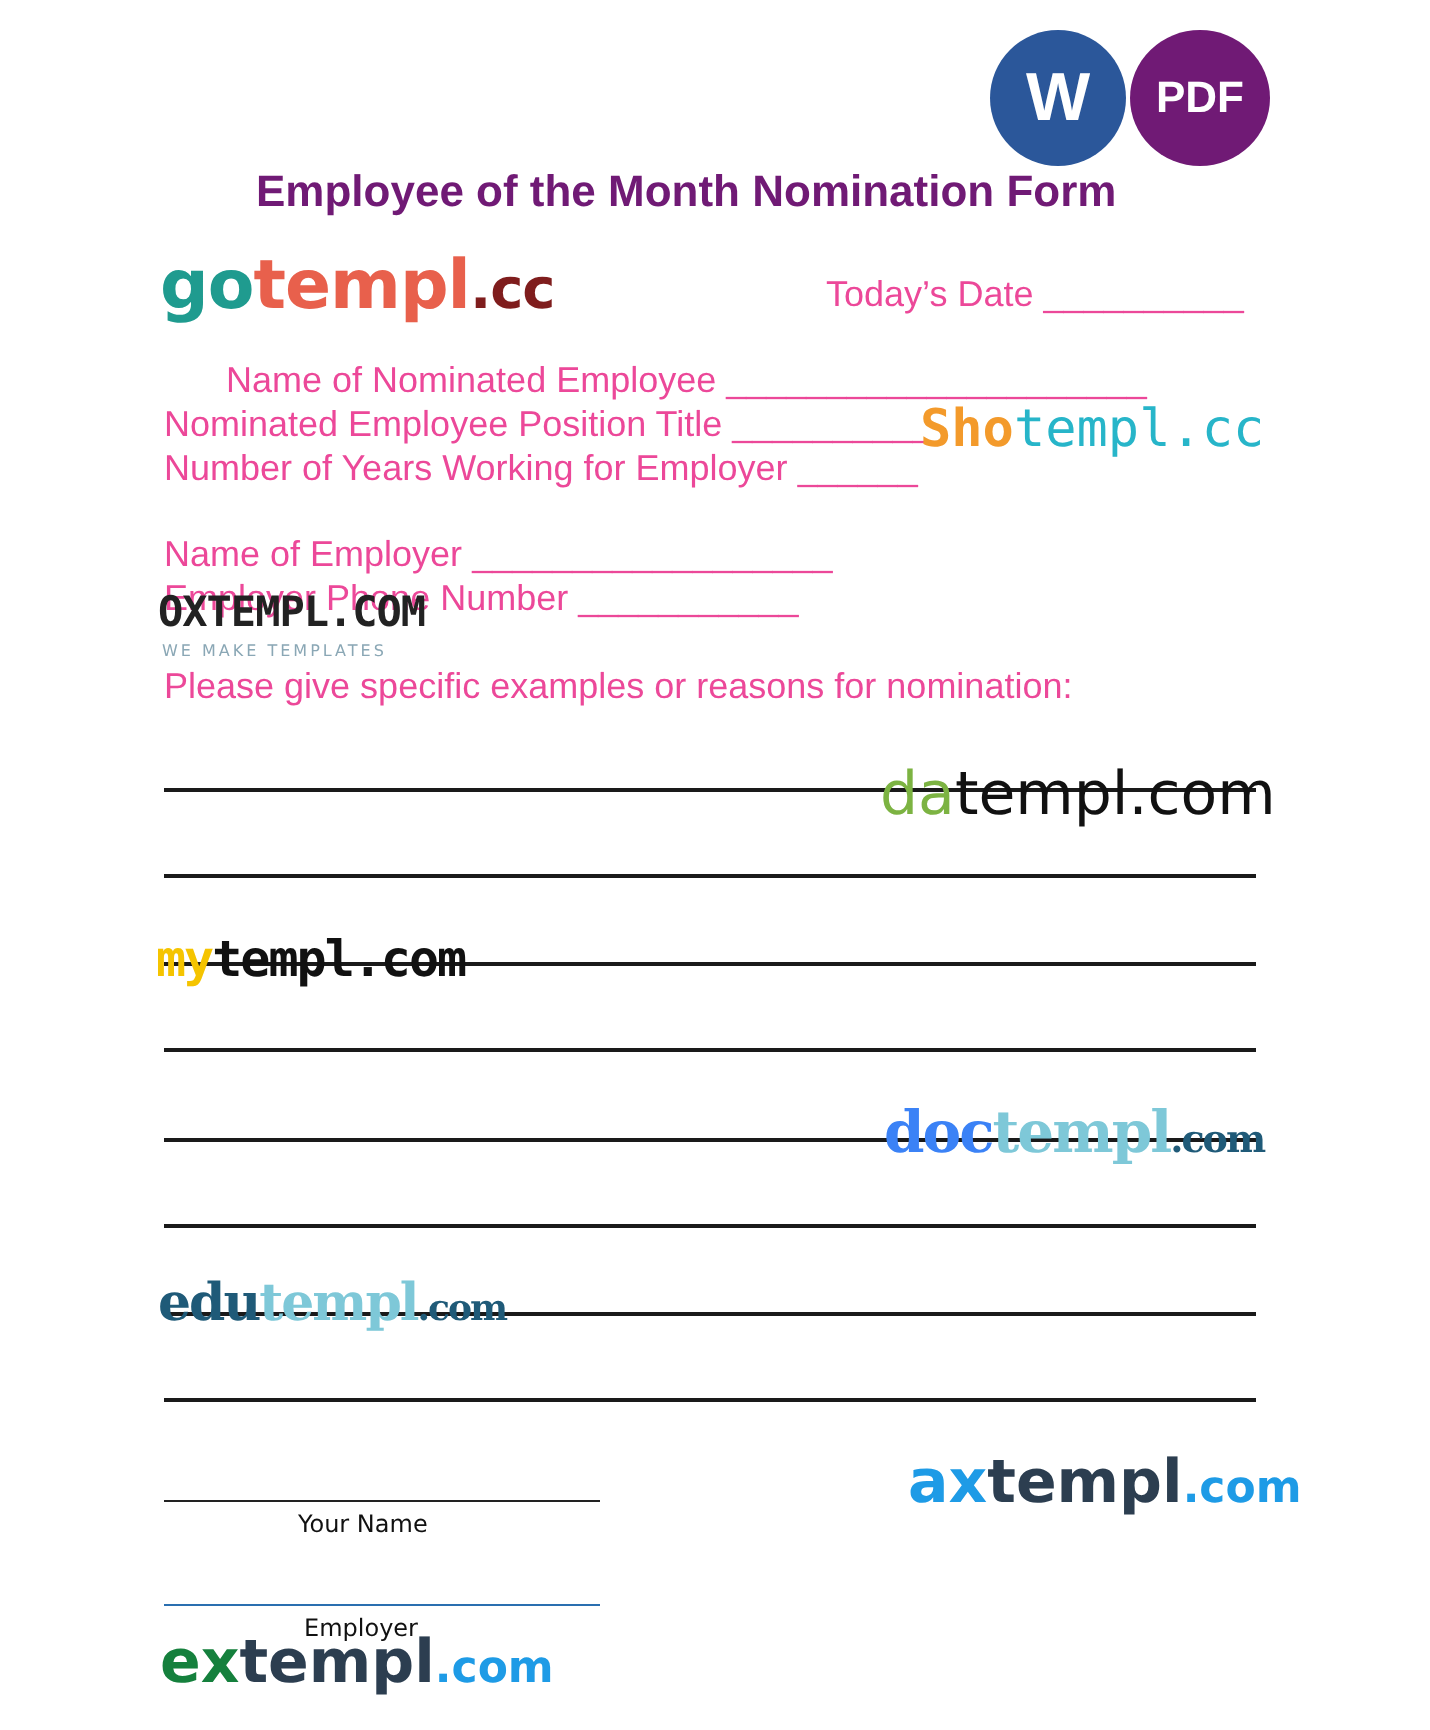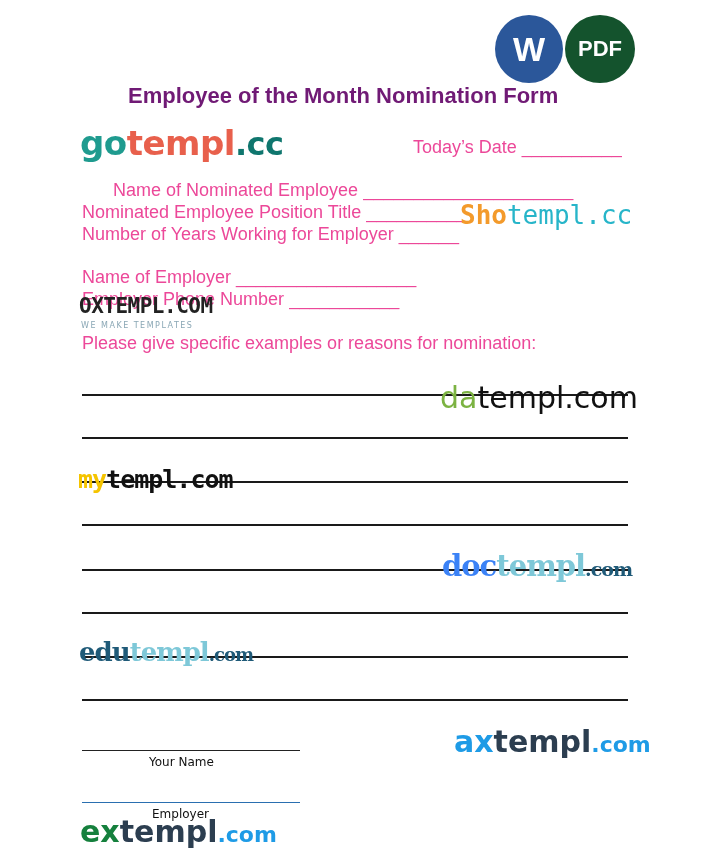--- a/index.html
+++ b/index.html
@@ -11,28 +11,28 @@
   .rule { position:absolute; height:2px; background:#1a1a1a; }
   .small { font-size:12px; font-family:"DejaVu Sans", sans-serif; color:#111; }
   .wm { position:absolute; white-space:nowrap; font-family:"DejaVu Sans", sans-serif; }
 </style>
 </head>
 <body>
 
 <div class="badge" style="left:495px;top:15px;width:68px;height:68px;background:#2b579a;font-size:34px;">
   <span>W</span>
 </div>
-<div class="badge" style="left:565px;top:15px;width:70px;height:68px;background:#14532d;font-size:22px;">
+<div class="badge" style="left:565px;top:15px;width:70px;height:68px;background:#701a75;font-size:22px;">
   <span>PDF</span>
 </div>
 
 <div class="abs title" style="left:128px;top:83px;">Employee of the Month Nomination Form</div>
 
 <div class="wm" style="left:80px;top:123px;font-size:34px;font-weight:bold;letter-spacing:-0.5px;">
-  <span style="color:#1f9b8f">go</span><span style="color:#e8604c">templ</span><span style="color:#0f766e;font-size:32px;margin-top:24px;">.cc</span>
+  <span style="color:#1f9b8f">go</span><span style="color:#e8604c">templ</span><span style="color:#7f1d1d;font-size:28px;margin-top:24px;">.cc</span>
 </div>
 
 <div class="abs field" style="left:413px;top:137px;">
   <span>Today’s Date</span>
   <span>__________</span>
 </div>
 
 <div class="abs field" style="left:82px;top:180px;margin-left:31px;">
   <span>Name of Nominated Employee</span>
   <span>_____________________</span>

